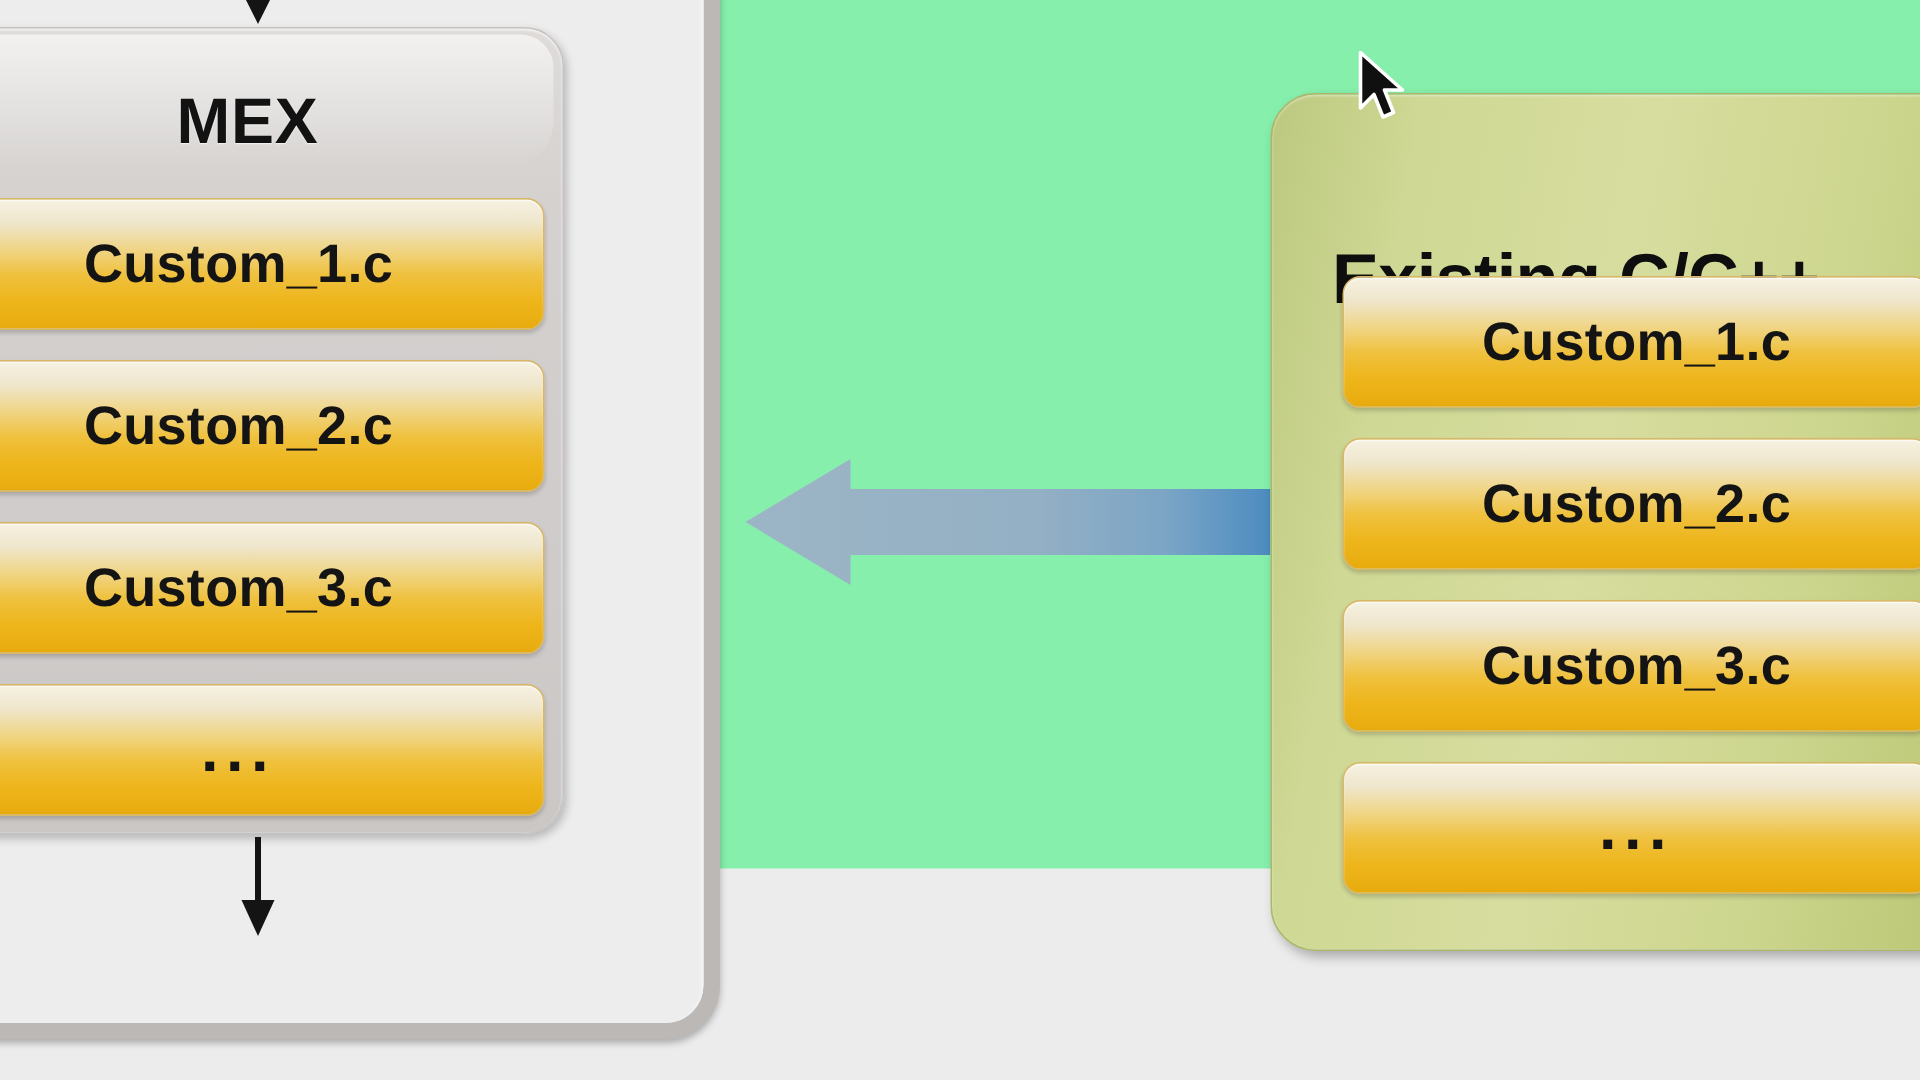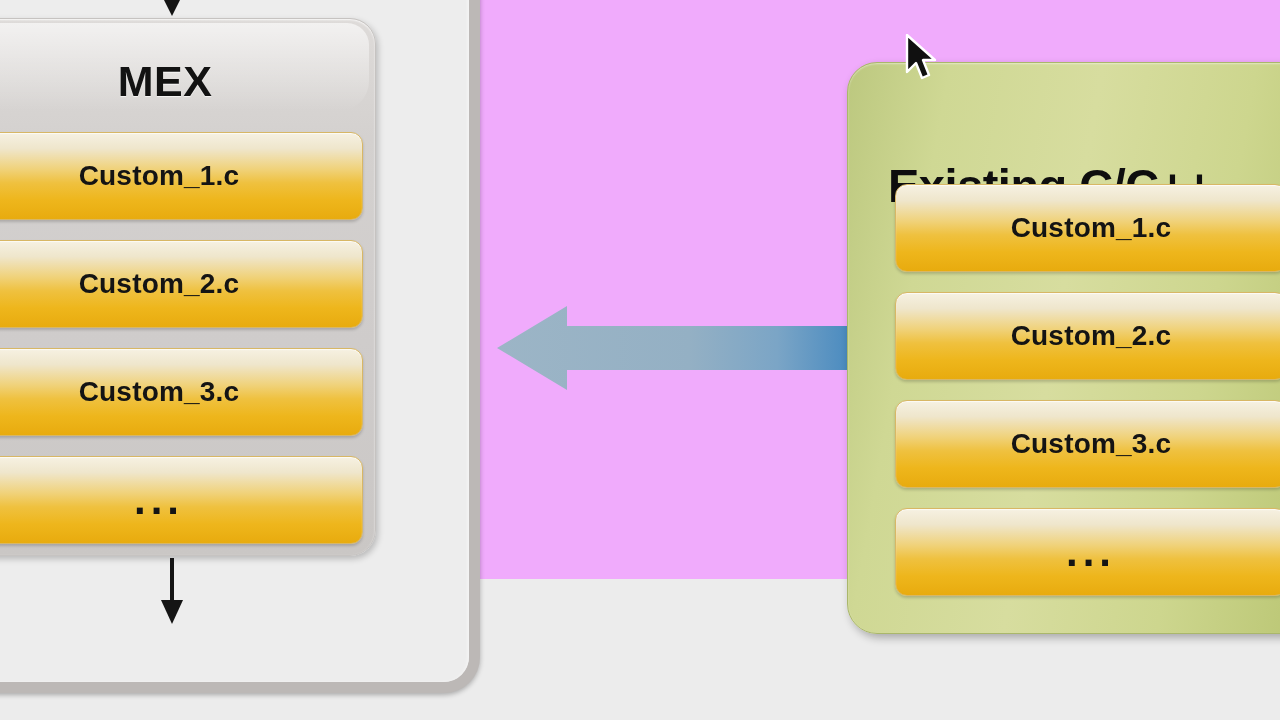--- a/index.html
+++ b/index.html
@@ -9,21 +9,21 @@
     height: 720px;
     overflow: hidden;
     background: #ececec;
     font-family: "Liberation Sans", sans-serif;
   }
 
   #stage {
     position: relative;
     width: 1280px;
     height: 579px;
-    background: #f0abfc;
+    background: #86efac;
   }
 
   
   .outer-frame {
     position: absolute;
     left: -140px;
     top: -150px;
     width: 620px;
     height: 843px;
     border-radius: 36px;
@@ -95,21 +95,21 @@
         #e8ab0e 100%);
     border: 1px solid #d8b765;
     box-sizing: border-box;
     box-shadow: 0 2px 3px rgba(0,0,0,0.18),
                 inset 0 1px 1px rgba(255,255,255,0.7);
     display: flex;
     align-items: center;
     justify-content: center;
   }
   .chip-label {
-    font-size: 28px;
+    font-size: 36px;
     font-weight: bold;
     color: #141414;
     letter-spacing: 0.2px;
   }
   .chip-label.ellipsis {
     font-size: 42px;
     letter-spacing: 5px;
     line-height: 0.3;
   }
 

